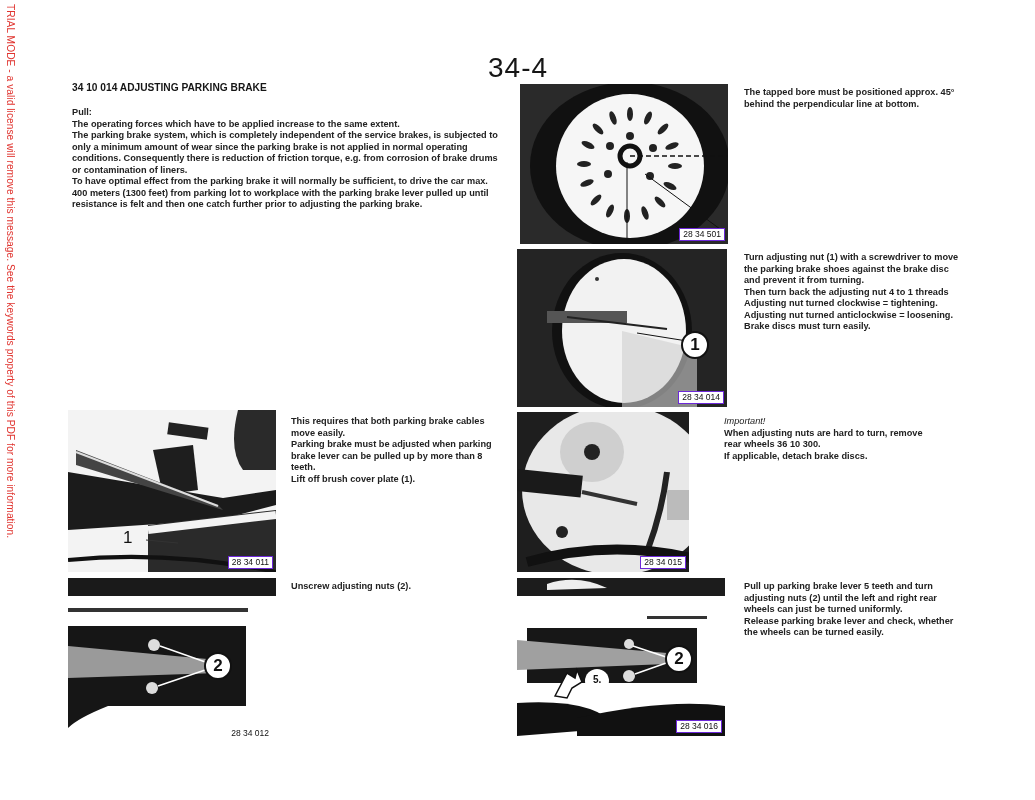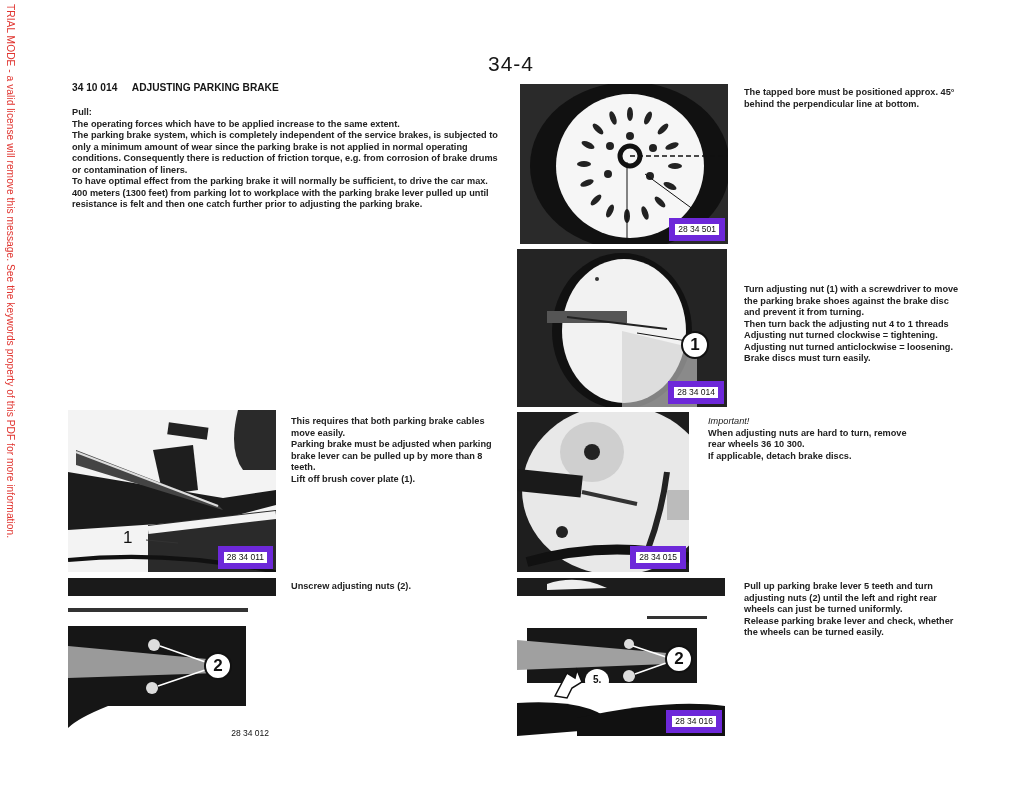--- a/index.html
+++ b/index.html
@@ -6,34 +6,34 @@
   body {
     width: 1035px; height: 800px; background: #ffffff; position: relative; overflow: hidden;
     font-family: "Liberation Sans", "DejaVu Sans", sans-serif; color: #161616;
   }
   .watermark {
     position: absolute; left: 2px; top: 4px; width: 14px; height: 490px;
     writing-mode: vertical-rl; font-size: 10.2px; color: #e0342f; white-space: nowrap;
     font-family: "Liberation Sans", sans-serif; letter-spacing: 0.05px;
   }
   .page-number {
-    position: absolute; left: 488px; top: 52px; font-size: 21px; font-weight: normal; letter-spacing: 1px;
+    position: absolute; left: 488px; top: 52px; font-size: 28px; font-weight: normal; letter-spacing: 1px;
   }
   .section-head { position: absolute; left: 72px; top: 82px; font-size: 10.2px; font-weight: bold; }
-  .section-head .code { margin-right: 12px; }
+  .section-head .code { }
   .note { position: absolute; left: 72px; top: 107px; width: 430px; font-size: 9.2px; line-height: 11.5px; font-weight: bold; color: #222; }
   .note p { margin: 0; }
   .text-block { position: absolute; font-size: 9.2px; line-height: 11.5px; font-weight: bold; color: #222; }
   .text-block p { margin: 0; }
   .text-block .italic { font-style: italic; font-weight: normal; }
 
   .figure { position: absolute; overflow: hidden; background: #1c1c1c; }
   .figure svg { position: absolute; left: 0; top: 0; }
   .fig-label {
-    position: absolute; right: 3px; bottom: 3px; background: #ffffff; border: 6px solid #6d28d9;
+    position: absolute; right: 3px; bottom: 3px; background: #ffffff; border: 1px solid #6d28d9;
     font-size: 8.5px; padding: 0 3px; line-height: 11px; color: #111; font-family: "Liberation Sans", sans-serif;
   }
   .fig-label.nobox { border: none; background: transparent; right: 4px; bottom: -1px; }
   .callout {
     position: absolute; width: 24px; height: 24px; border-radius: 50%; background: #fff; border: 2px solid #111;
     font-size: 17px; font-weight: bold; text-align: center; line-height: 24px; color: #111;
   }
   .callout-plain { position: absolute; font-size: 17px; font-weight: normal; color: #111; }
 </style>
 </head>
@@ -103,21 +103,21 @@
     <path d="M105 82 L105 158 L180 158 L180 100 Z" fill="#cfcfcf" opacity="0.6"></path>
     <rect x="30" y="62" width="80" height="12" fill="#555"></rect>
     <line x1="50" y1="68" x2="150" y2="80" stroke="#222" stroke-width="2"></line>
     <line x1="120" y1="84" x2="170" y2="92" stroke="#111" stroke-width="1"></line>
     <circle cx="80" cy="30" r="2" fill="#333"></circle>
   </svg>
   <span class="callout" style="left:164px; top:82px;">1</span>
   <span class="fig-label">28 34 014</span>
 </div>
 
-<div class="text-block" style="left:744px; top:252px; width:215px;margin-top:32px;">
+<div class="text-block" style="left:744px; top:252px; width:215px;">
   <p>Turn adjusting nut (1) with a screwdriver to move the parking brake shoes against the brake disc and prevent it from turning.</p>
   <p>Then turn back the adjusting nut 4 to 1 threads</p>
   <p>Adjusting nut turned clockwise = tightening.</p>
   <p>Adjusting nut turned anticlockwise = loosening.</p>
   <p>Brake discs must turn easily.</p>
 </div>
 
 <div class="figure" style="left:517px; top:412px; width:172px; height:160px;">
   <svg width="208" height="160">
     <rect width="208" height="160" fill="#1e1e1e"></rect>
@@ -127,21 +127,21 @@
     <rect x="0" y="60" width="65" height="22" fill="#1a1a1a" transform="rotate(6 30 70)"></rect>
     <line x1="65" y1="80" x2="120" y2="92" stroke="#333" stroke-width="4"></line>
     <path d="M150 60 Q145 100 130 140" stroke="#222" stroke-width="6" fill="none"></path>
     <rect x="150" y="78" width="30" height="30" fill="#bbb"></rect>
     <path d="M10 150 Q100 125 190 150" stroke="#111" stroke-width="10" fill="none"></path>
     <circle cx="45" cy="120" r="6" fill="#222"></circle>
   </svg>
   <span class="fig-label">28 34 015</span>
 </div>
 
-<div class="text-block" style="left:708px; top:416px; width:215px;">
+<div class="text-block" style="left:724px; top:416px; width:215px;">
   <p class="italic">Important!</p>
   <p>When adjusting nuts are hard to turn, remove rear wheels 36 10 300.</p>
   <p>If applicable, detach brake discs.</p>
 </div>
 
 <div class="figure" style="left:68px; top:410px; width:208px; height:162px; background:#f3f3f3;">
   <svg width="208" height="162">
     <rect width="208" height="162" fill="#f3f3f3"></rect>
     <path d="M170 0 L208 0 L208 60 L175 60 Q160 40 170 0 Z" fill="#2a2a2a"></path>
     <rect x="100" y="15" width="40" height="12" fill="#222" transform="rotate(8 120 20)"></rect>

